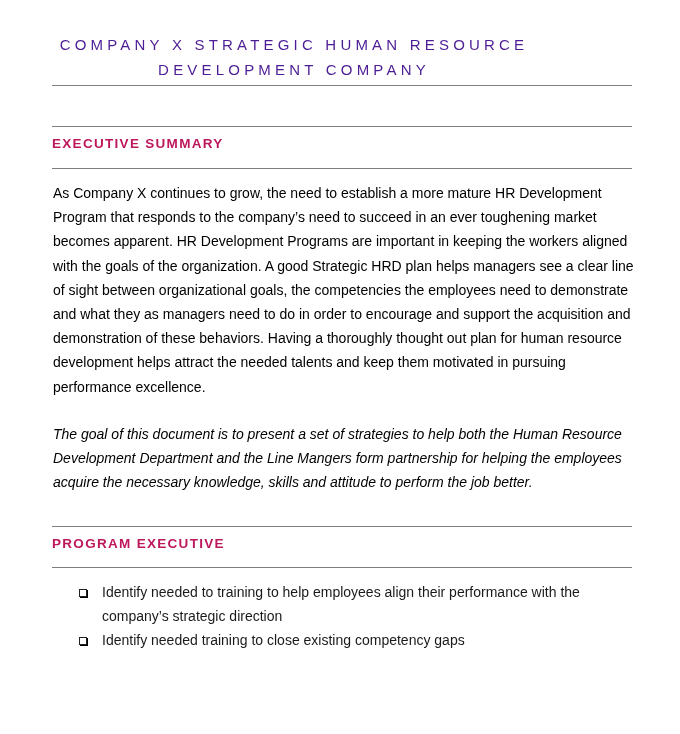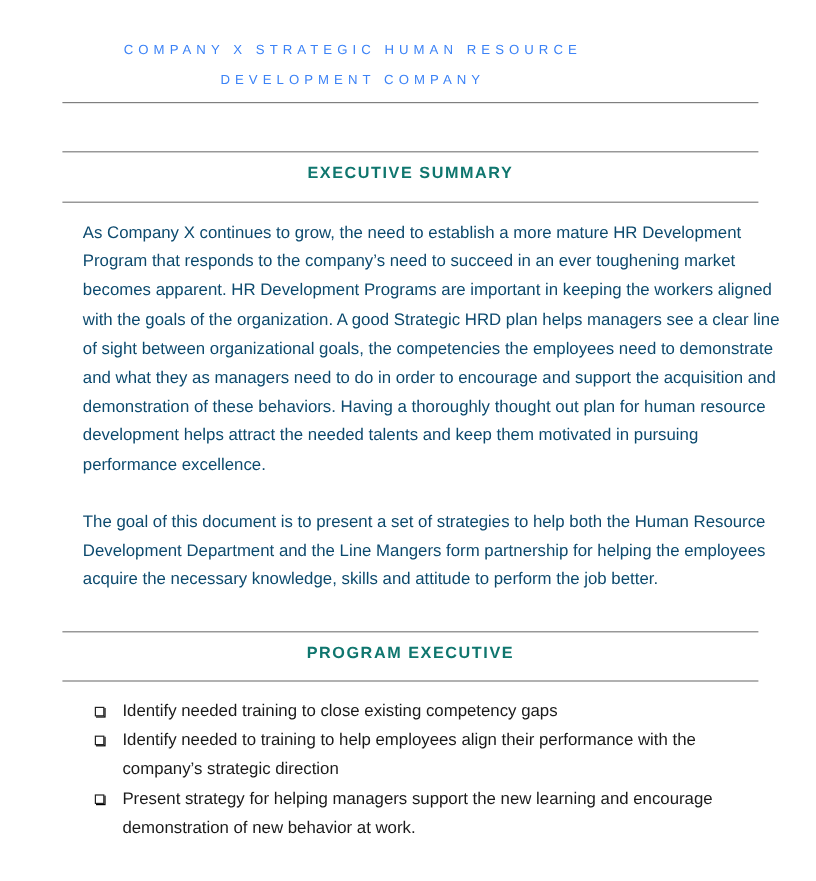--- a/index.html
+++ b/index.html
@@ -1,54 +1,50 @@
 <!DOCTYPE html>
 <html><head>
   <meta charset="utf-8">
   <style>
     html, body { margin: 0; padding: 0; background: #ffffff; }
     body { width: 680px; height: 734px; position: relative; overflow: hidden;
       font-family: "Liberation Sans", sans-serif; color: #111111; }
     .title { position: absolute; left: 0; width: 588px; text-align: center;
-      font-size: 11px; letter-spacing: 4.2px; color: #3b82f6; }
+      font-size: 15px; letter-spacing: 4.2px; color: #4c1d95; }
     .rule { position: absolute; left: 52px; width: 580px; height: 0;
       border-top: 1px solid #7f7f7f; }
-    .section-head { position: absolute; left: 52px; width: 580px; text-align: center;
-      font-size: 13.5px; font-weight: bold; letter-spacing: 1.3px; color: #0f766e; }
-    .para { position: absolute; left: 69px; width: 590px; font-size: 14px;
-      line-height: 24.2px; color: #0c4a6e; margin: 0; }
+    .section-head { position: absolute; left: 52px; width: 580px; 
+      font-size: 13.5px; font-weight: bold; letter-spacing: 1.3px; color: #be185d; }
+    .para { position: absolute; left: 53px; width: 590px; font-size: 14px;
+      line-height: 24.2px; color: #000000; margin: 0; }
     .obj-list { position: absolute; left: 76px; top: 580px; width: 560px; margin: 0; padding: 0; list-style: none; }
     .obj-item { position: relative; padding-left: 26px; font-size: 14px; line-height: 24.2px; color: #1a1a1a; }
     .bullet { position: absolute; left: 3px; top: 9px; width: 6px; height: 6px;
       border: 1px solid #222; box-shadow: 1px 1px 0 #000; background: #fff; }
   </style>
 </head>
 <body>
 
 <div class="title" style="top:36px;">COMPANY X STRATEGIC HUMAN RESOURCE</div>
 <div class="title" style="top:61px;">DEVELOPMENT COMPANY</div>
 <div class="rule" style="top:85px;"></div>
 
 <div class="rule" style="top:126px;"></div>
 <div class="section-head" style="top:136px;">EXECUTIVE  SUMMARY</div>
 <div class="rule" style="top:168px;"></div>
 
 <p class="para" style="top:181px;">As Company X continues to grow, the need to establish a more mature HR Development Program that responds to the company’s need to succeed in an ever toughening market becomes apparent. HR Development Programs are important in keeping the workers aligned with the goals of the organization. A good Strategic HRD plan helps managers see a clear line of sight between organizational goals, the competencies the employees need to demonstrate and what they as managers need to do in order to encourage and support the acquisition and demonstration of these behaviors.  Having a thoroughly thought out plan for human resource development helps attract the needed talents and keep them motivated in pursuing performance excellence.</p>
-<p class="para" style="top:422px;">The goal of this document is to present a set of strategies to help both the Human Resource Development Department and the Line Mangers form partnership for helping the employees acquire the necessary knowledge, skills and attitude to perform the job better.</p>
+<p class="para" style="top:422px;font-style:italic;">The goal of this document is to present a set of strategies to help both the Human Resource Development Department and the Line Mangers form partnership for helping the employees acquire the necessary knowledge, skills and attitude to perform the job better.</p>
 
 <div class="rule" style="top:526px;"></div>
 <div class="section-head" style="top:536px;">PROGRAM  EXECUTIVE</div>
 <div class="rule" style="top:567px;"></div>
 
 <ul class="obj-list">
   <li class="obj-item">
     <span class="bullet"></span>
-    <span>Identify needed training to close existing competency gaps</span>
-  </li>
-  <li class="obj-item">
-    <span class="bullet"></span>
     <span>Identify needed to training to help employees align their performance with the company’s strategic direction</span>
   </li>
   <li class="obj-item">
     <span class="bullet"></span>
-    <span>Present strategy for helping managers support the new learning and encourage demonstration of new behavior at work.</span>
+    <span>Identify needed training to close existing competency gaps</span>
   </li>
 </ul>
 
 </body></html>

